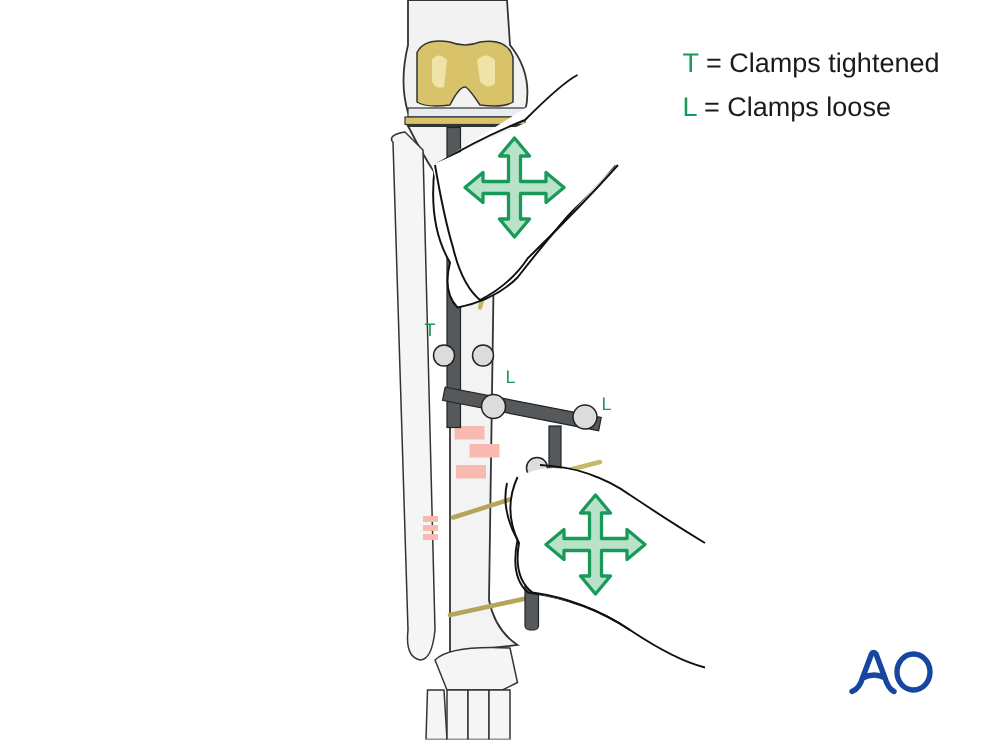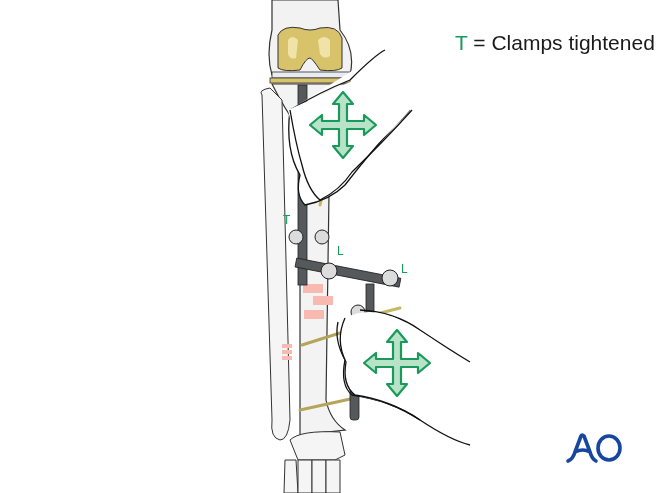--- a/index.html
+++ b/index.html
@@ -1,30 +1,35 @@
 <!DOCTYPE html>
 <html><head>
 <meta charset="utf-8">
 <style>
   html, body { margin: 0; padding: 0; background: #ffffff; }
   body { width: 665px; height: 493px; position: relative; overflow: hidden; font-family: "Liberation Sans", sans-serif; }
-  .legend { position: absolute; left: 455px; top: 28px; font-size: 21px; color: #1a1a1a; line-height: 29px; }
+  .legend { position: absolute; left: 455px; top: 28px; font-size: 18px; color: #1a1a1a; line-height: 29px; }
   .legend .row { white-space: nowrap; }
   .legend .key { color: #1a9a5a; }
   .illus { position: absolute; left: 0; top: 0; }
   .lbl { position: absolute; font-size: 12px; color: #1a9a5a; font-family: "Liberation Sans", sans-serif; }
 </style>
 </head>
 <body>
 
 <div class="legend">
   <div class="row">
     <span class="key">T</span>
     <span>=</span>
     <span>Clamps tightened</span>
+  </div>
+  <div class="row">
+    <span class="key">L</span>
+    <span>=</span>
+    <span>Clamps loose</span>
   </div>
 </div>
 
 <svg class="illus" width="665" height="493" viewBox="0 0 665 493">
 
   <g>
     <path d="M272 0 L272 30 Q266 55 272 75 L350 75 Q356 50 340 30 L338 0 Z" fill="#f2f2f2" stroke="#333" stroke-width="1.2"></path>
   </g>
 
   <g>

